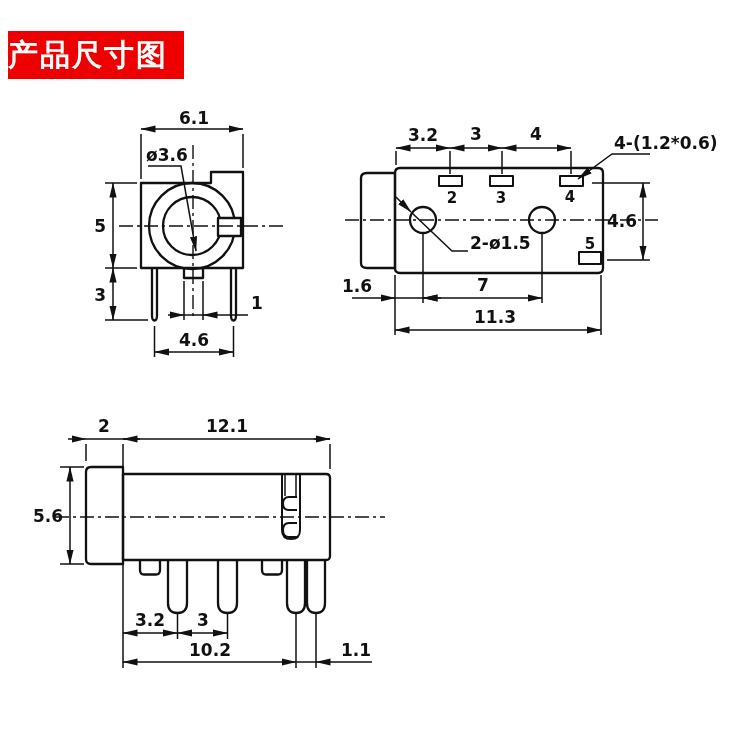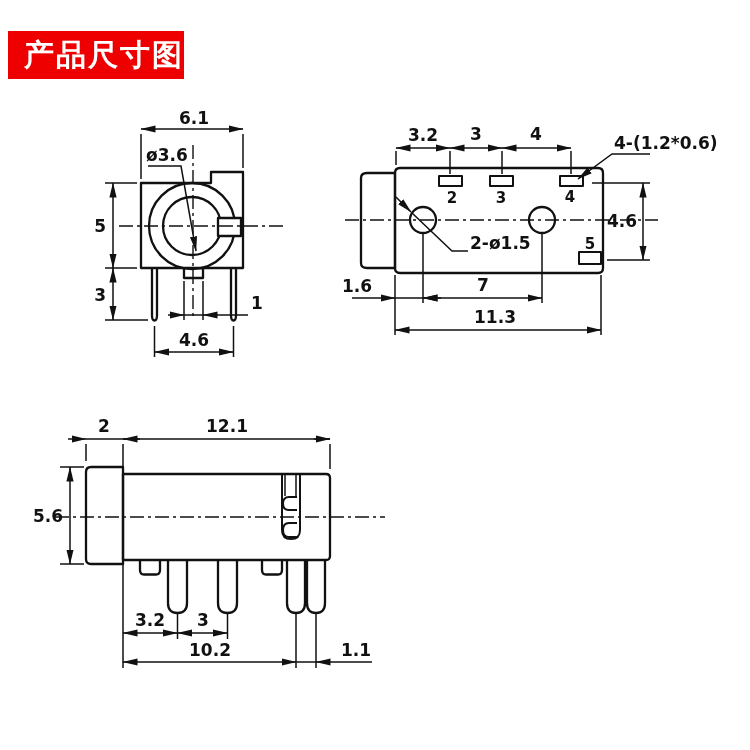--- a/index.html
+++ b/index.html
@@ -1,19 +1,19 @@
 <!DOCTYPE html>
 <html><head>
 <meta charset="utf-8">
 <style>
   html,body{margin:0;padding:0;background:#fff;}
   .page{position:relative;width:750px;height:750px;background:#ffffff;overflow:hidden;
         font-family:"DejaVu Sans","Liberation Sans",sans-serif;}
   .title-badge{position:absolute;left:8px;top:31px;width:176px;height:48px;background:#ee0000;
-        display:flex;align-items:center;justify-content:flex-end;}
+        display:flex;align-items:center;justify-content:flex-start;}
   .title-badge span{color:#ffffff;font-size:30px;font-weight:bold;letter-spacing:2px;white-space:nowrap;}
   svg text{font-family:"DejaVu Sans","Liberation Sans",sans-serif;font-weight:bold;fill:#111111;}
   .dimtxt{font-size:17px;}
   .pintxt{font-size:15px;}
   .obj{stroke:#111111;stroke-width:2.3;fill:none;stroke-linejoin:round;}
   .objf{stroke:#111111;stroke-width:2.3;fill:#ffffff;stroke-linejoin:round;}
   .obj2{stroke:#111111;stroke-width:2;fill:none;stroke-linejoin:round;}
   .thin{stroke:#111111;stroke-width:1.5;fill:none;}
   .cl{stroke:#111111;stroke-width:1.4;fill:none;stroke-dasharray:14 4 3 4;}
 </style>

